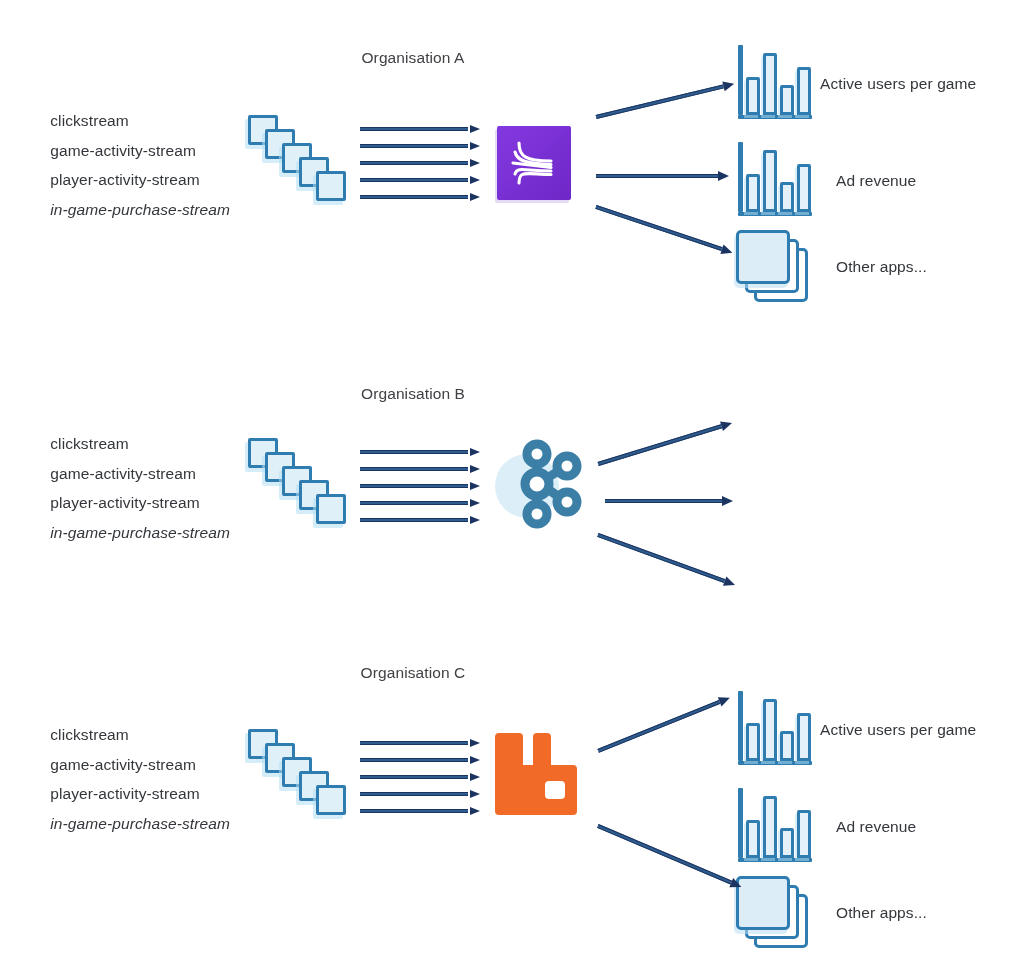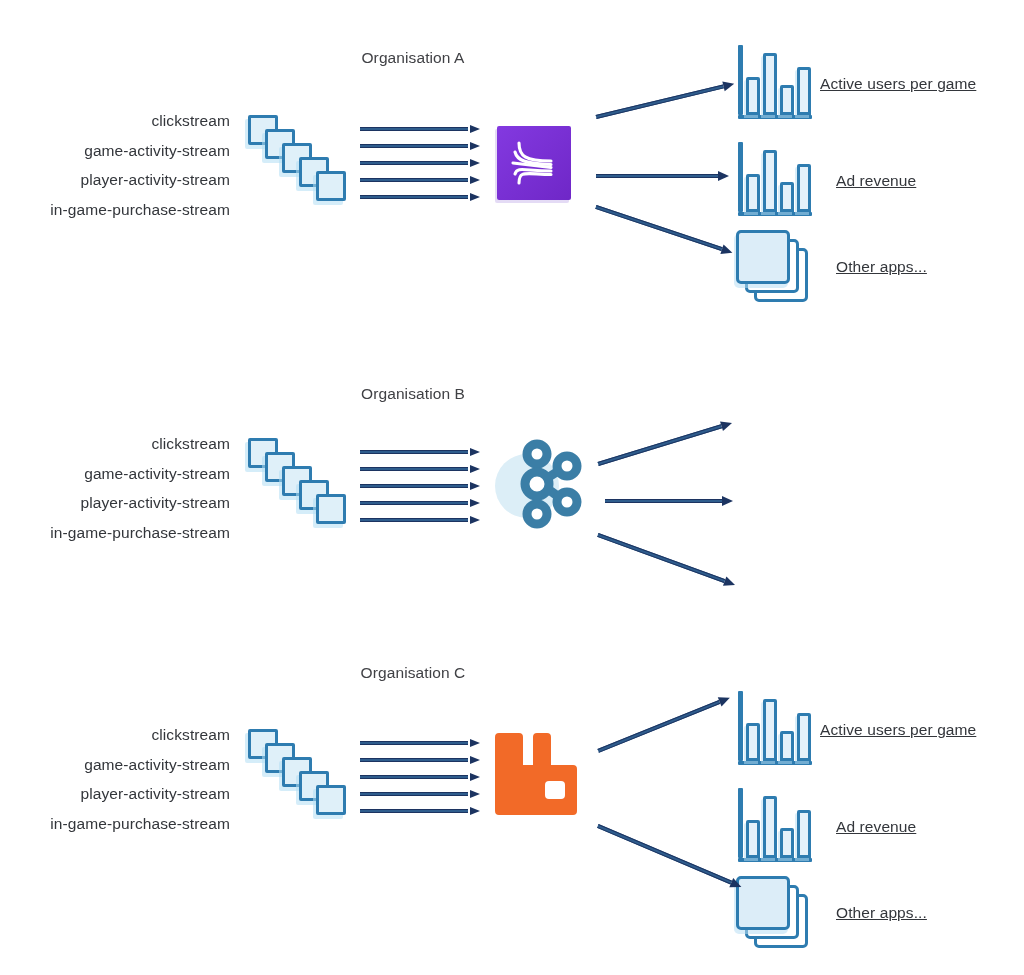--- a/index.html
+++ b/index.html
@@ -34,31 +34,31 @@
     color: #404145;
     letter-spacing: 0.1px;
     white-space: nowrap;
     text-align: center;
     transform: translateX(-50%);
   }
 
   
   .stream-labels {
     position: absolute;
-    text-align: right;
+    text-align: left;
     font-size: 15.5px;
     color: #33363b;
     letter-spacing: 0.1px;
     line-height: 1;
   }
   .stream-label {
     white-space: nowrap;
     margin-bottom: 14px;
   }
-  .stream-label:last-child { margin-bottom: 0; }
+  .stream-label:last-child { margin-bottom: 0; font-style: italic; }
 
   
   .stream-stack {
     position: absolute;
     width: 96px;
     height: 86px;
   }
   .stream-sq {
     position: absolute;
     width: 30px;
@@ -135,21 +135,20 @@
   }
 
   
   .out-node { position: absolute; }
   .out-label {
     position: absolute;
     font-size: 15.5px;
     color: #33363b;
     letter-spacing: 0.1px;
     white-space: nowrap;
-    text-decoration: underline;
   }
 
   
   .chart-icon { position: relative; width: 76px; height: 74px; }
   .chart-axis-v {
     position: absolute; left: 2px; top: 0;
     width: 4.5px; height: 70px; background: #2e7cb0; border-radius: 1px;
   }
   .chart-axis-h {
     position: absolute; left: 2px; bottom: 0;

